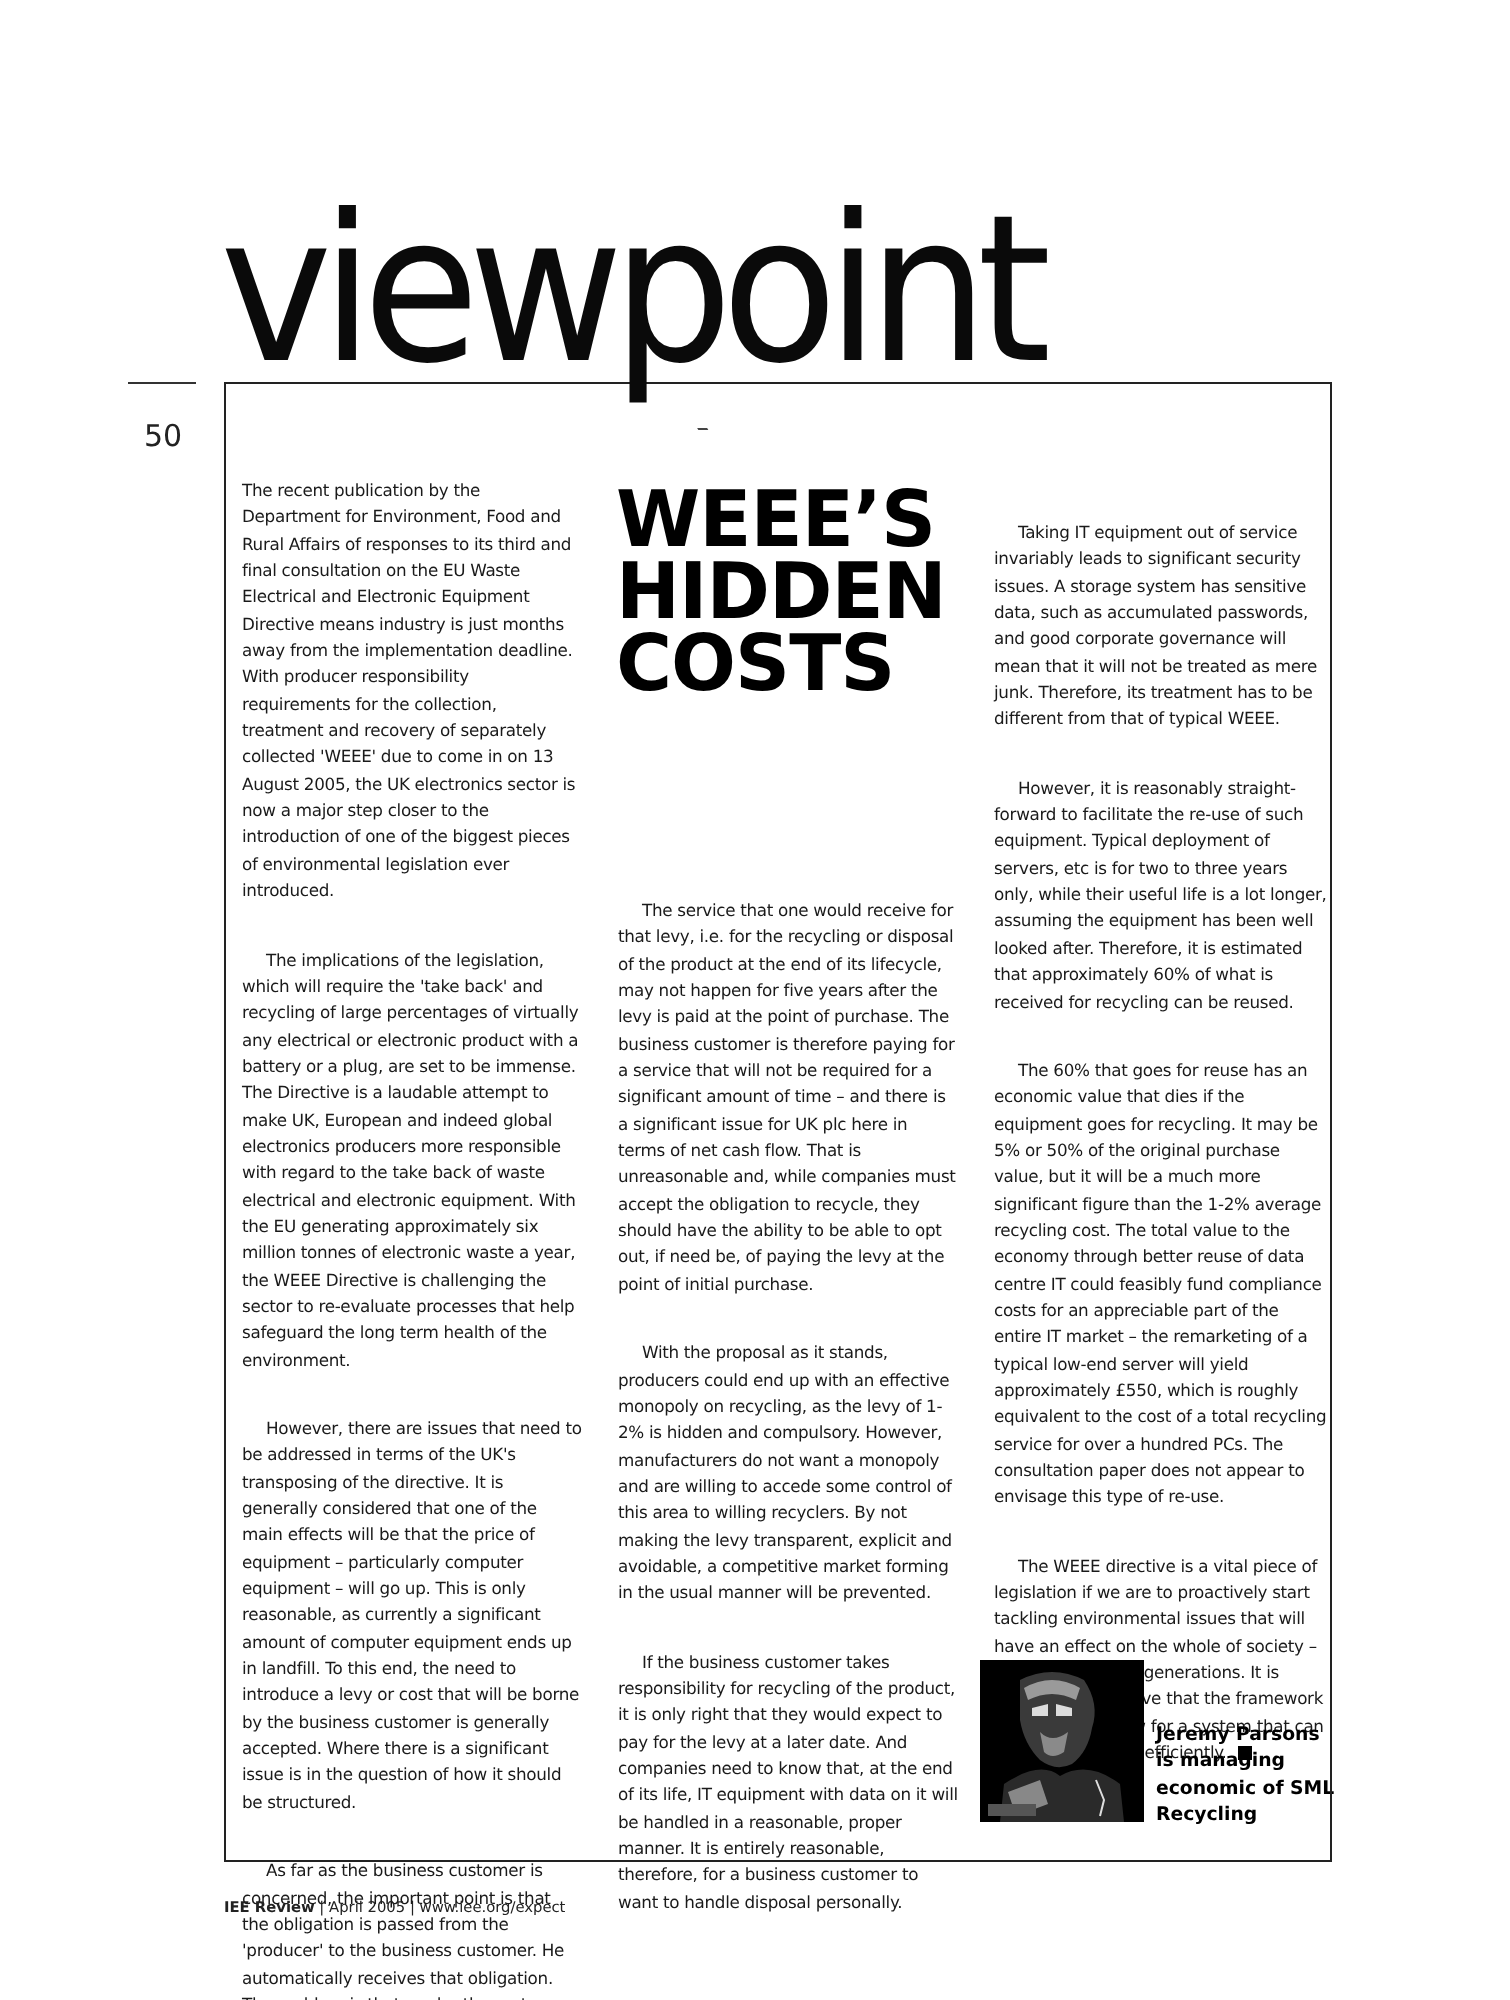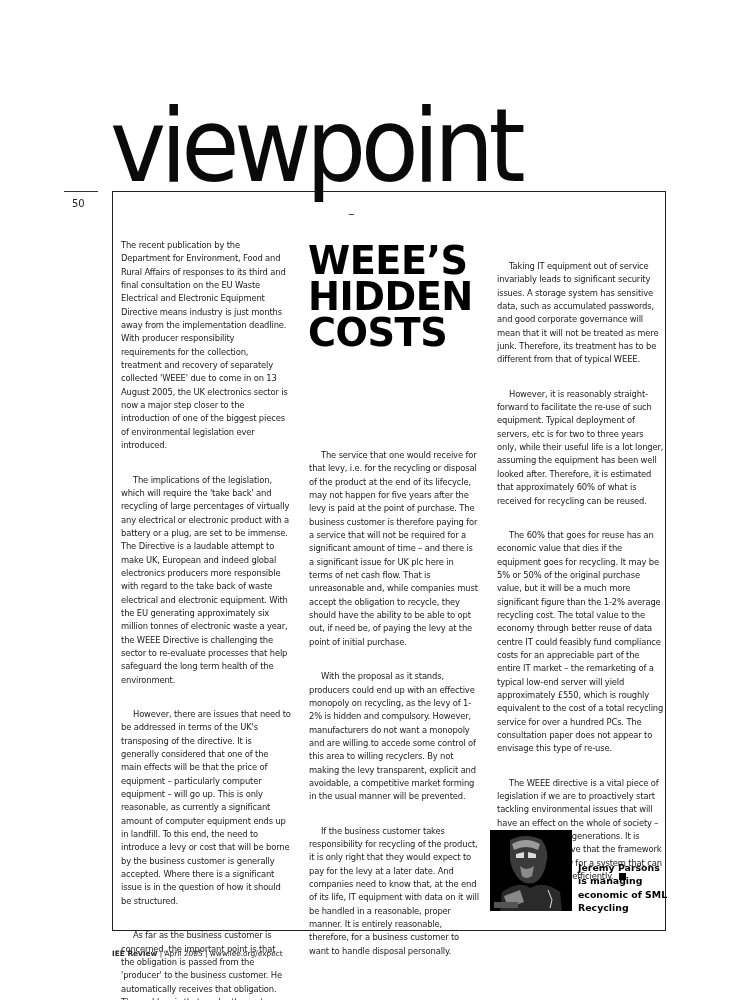--- a/index.html
+++ b/index.html
@@ -5,21 +5,21 @@
     html, body { margin: 0; padding: 0; background: #ffffff; }
     body { width: 755px; height: 1000px; position: relative; overflow: hidden;
            font-family: "DejaVu Sans", sans-serif; color: #111; }
     .page { position: absolute; left: 0; top: 0; width: 755px; height: 1000px; }
 
     .title { position: absolute; left: 110px; top: 95px; font-family: "DejaVu Sans", sans-serif;
              font-size: 102px; font-weight: normal; letter-spacing: -6px; line-height: 1;
              color: #0a0a0a; transform: scaleX(0.93); transform-origin: left top; z-index: 2; }
 
     .rule-left { position: absolute; left: 64px; top: 191px; width: 34px; height: 1px; background: #333; }
-    .page-num { position: absolute; left: 72px; top: 198px; font-size: 10px; color: #222; }
+    .page-num { position: absolute; left: 72px; top: 209px; font-size: 15px; color: #222; }
 
     .frame { position: absolute; left: 112px; top: 191px; width: 554px; height: 740px;
              border: 1px solid #222; box-sizing: border-box; z-index: 1; }
 
     .col { position: absolute; font-family: "DejaVu Sans", sans-serif; font-size: 8.4px;
            line-height: 13.35px; color: #1a1a1a; letter-spacing: -0.15px; }
     .col p { margin: 0; text-indent: 0; }
     .col p.indent { text-indent: 12px; margin-top: 21px; }
     .col1 { left: 121px; top: 239px; width: 170px; }
     .col2 { left: 309px; top: 428px; width: 170px; }

